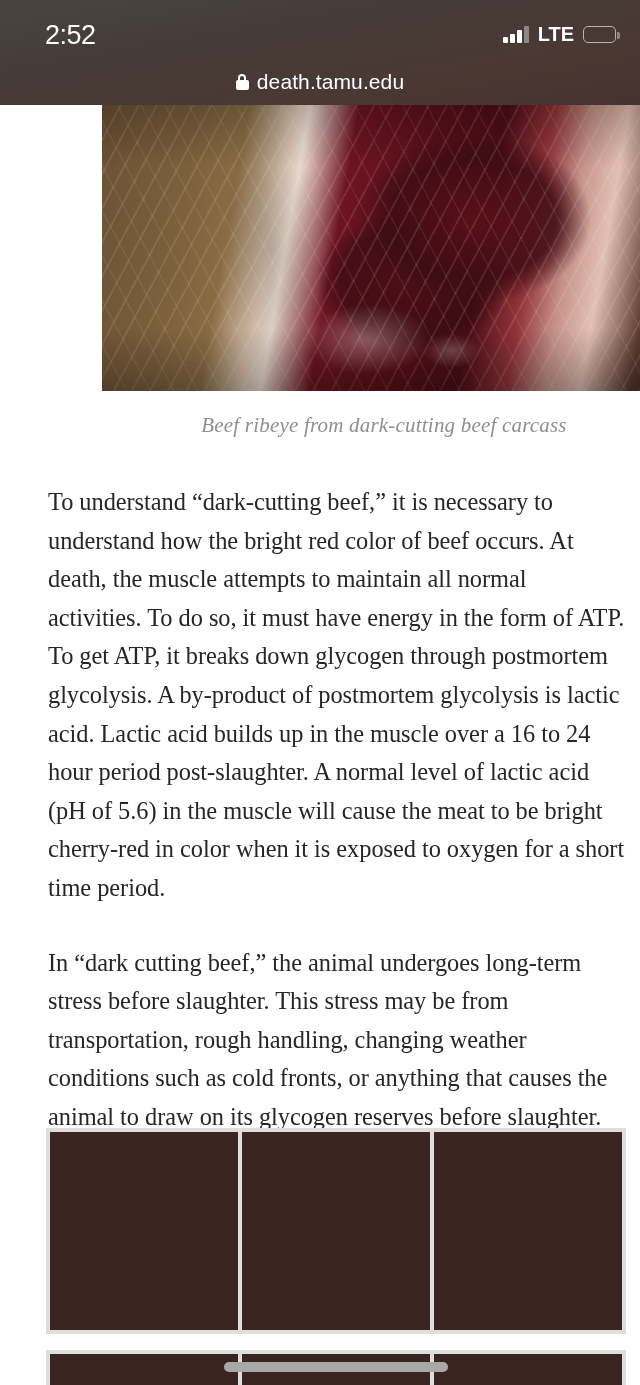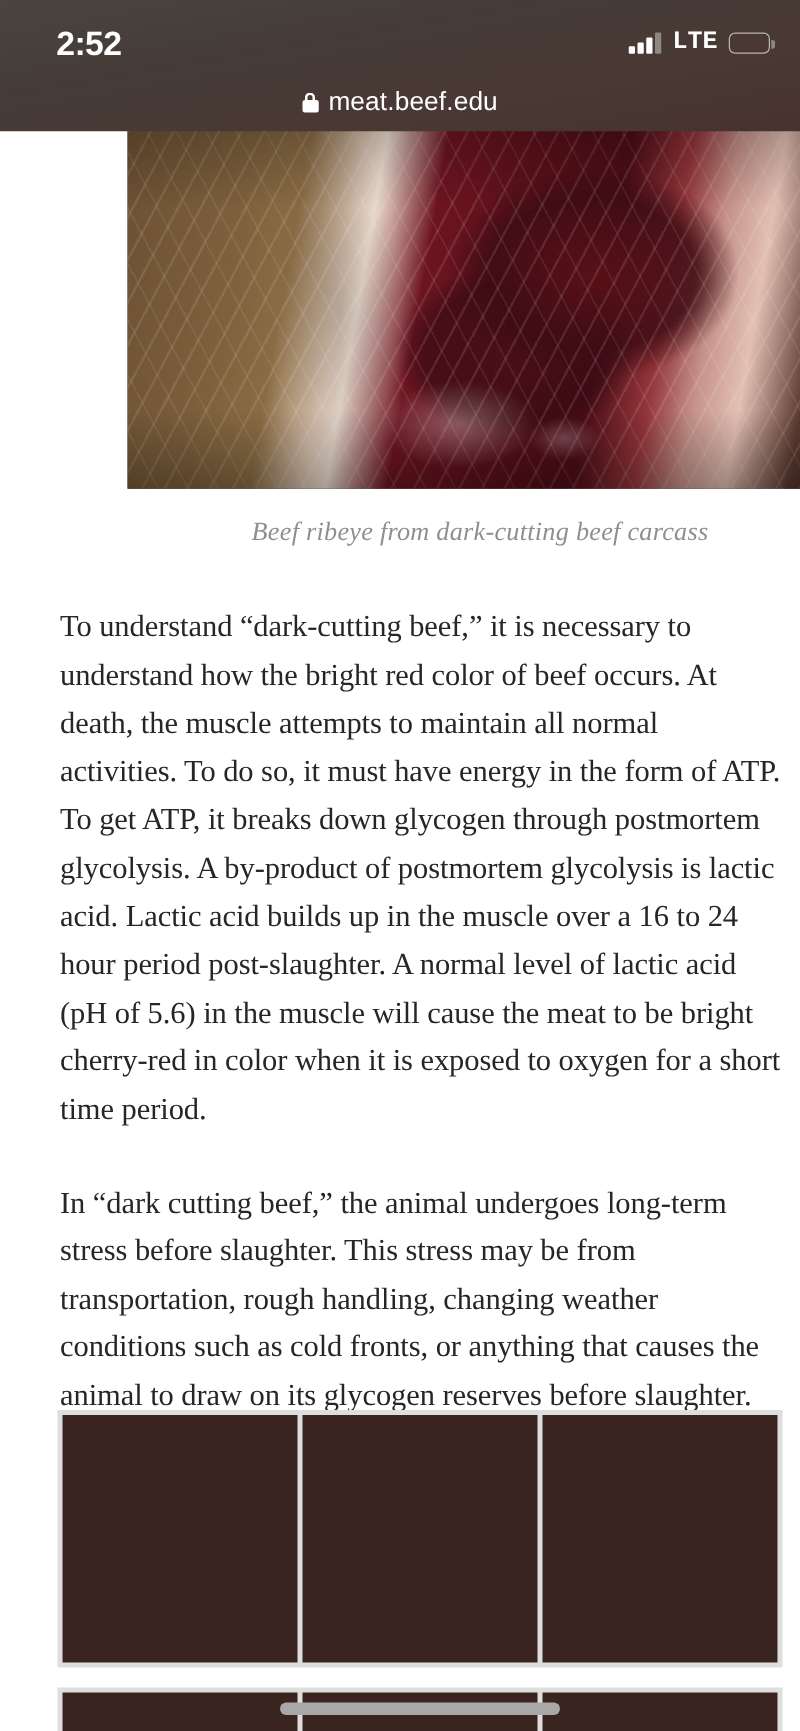--- a/index.html
+++ b/index.html
@@ -31,21 +31,21 @@
     width: 640px;
     height: 58px;
   }
   .status-time {
     position: absolute;
     left: 45px;
     top: 22px;
     color: #ffffff;
     font-family: "Liberation Sans", sans-serif;
     font-size: 27px;
-    font-weight: bold;
+    font-weight: normal;
     letter-spacing: -0.5px;
     line-height: 1;
   }
   .status-right {
     position: absolute;
     right: 24px;
     top: 22px;
     display: flex;
     align-items: center;
     gap: 9px;
@@ -62,21 +62,21 @@
     width: 4.5px;
     background: #ffffff;
     border-radius: 1px;
   }
   .signal-bars i:nth-child(1) { height: 6px; }
   .signal-bars i:nth-child(2) { height: 9px; }
   .signal-bars i:nth-child(3) { height: 13px; }
   .signal-bars i:nth-child(4) { height: 17px; background: #8d8884; }
   .lte-label {
     color: #ffffff;
-    font-family: Liberation Mono, monospace;
+    font-family: Liberation Sans, sans-serif;
     font-size: 20px;
     font-weight: bold;
     letter-spacing: 0px;
     line-height: 1;
   }
   .battery {
     position: relative;
     width: 33px;
     height: 17px;
     border: 1.8px solid #b9b4b0;
@@ -377,15 +377,15 @@
         <span class="battery-cap"></span>
       </span>
     </div>
   </div>
 
   <div class="url-row">
     <span class="lock-icon">
       <span class="shackle"></span>
         <span class="body"></span>
     </span>
-    <span class="url-text">meat.beef.edu</span>
+    <span class="url-text">death.tamu.edu</span>
   </div>
 </div>
 
 </body></html>

